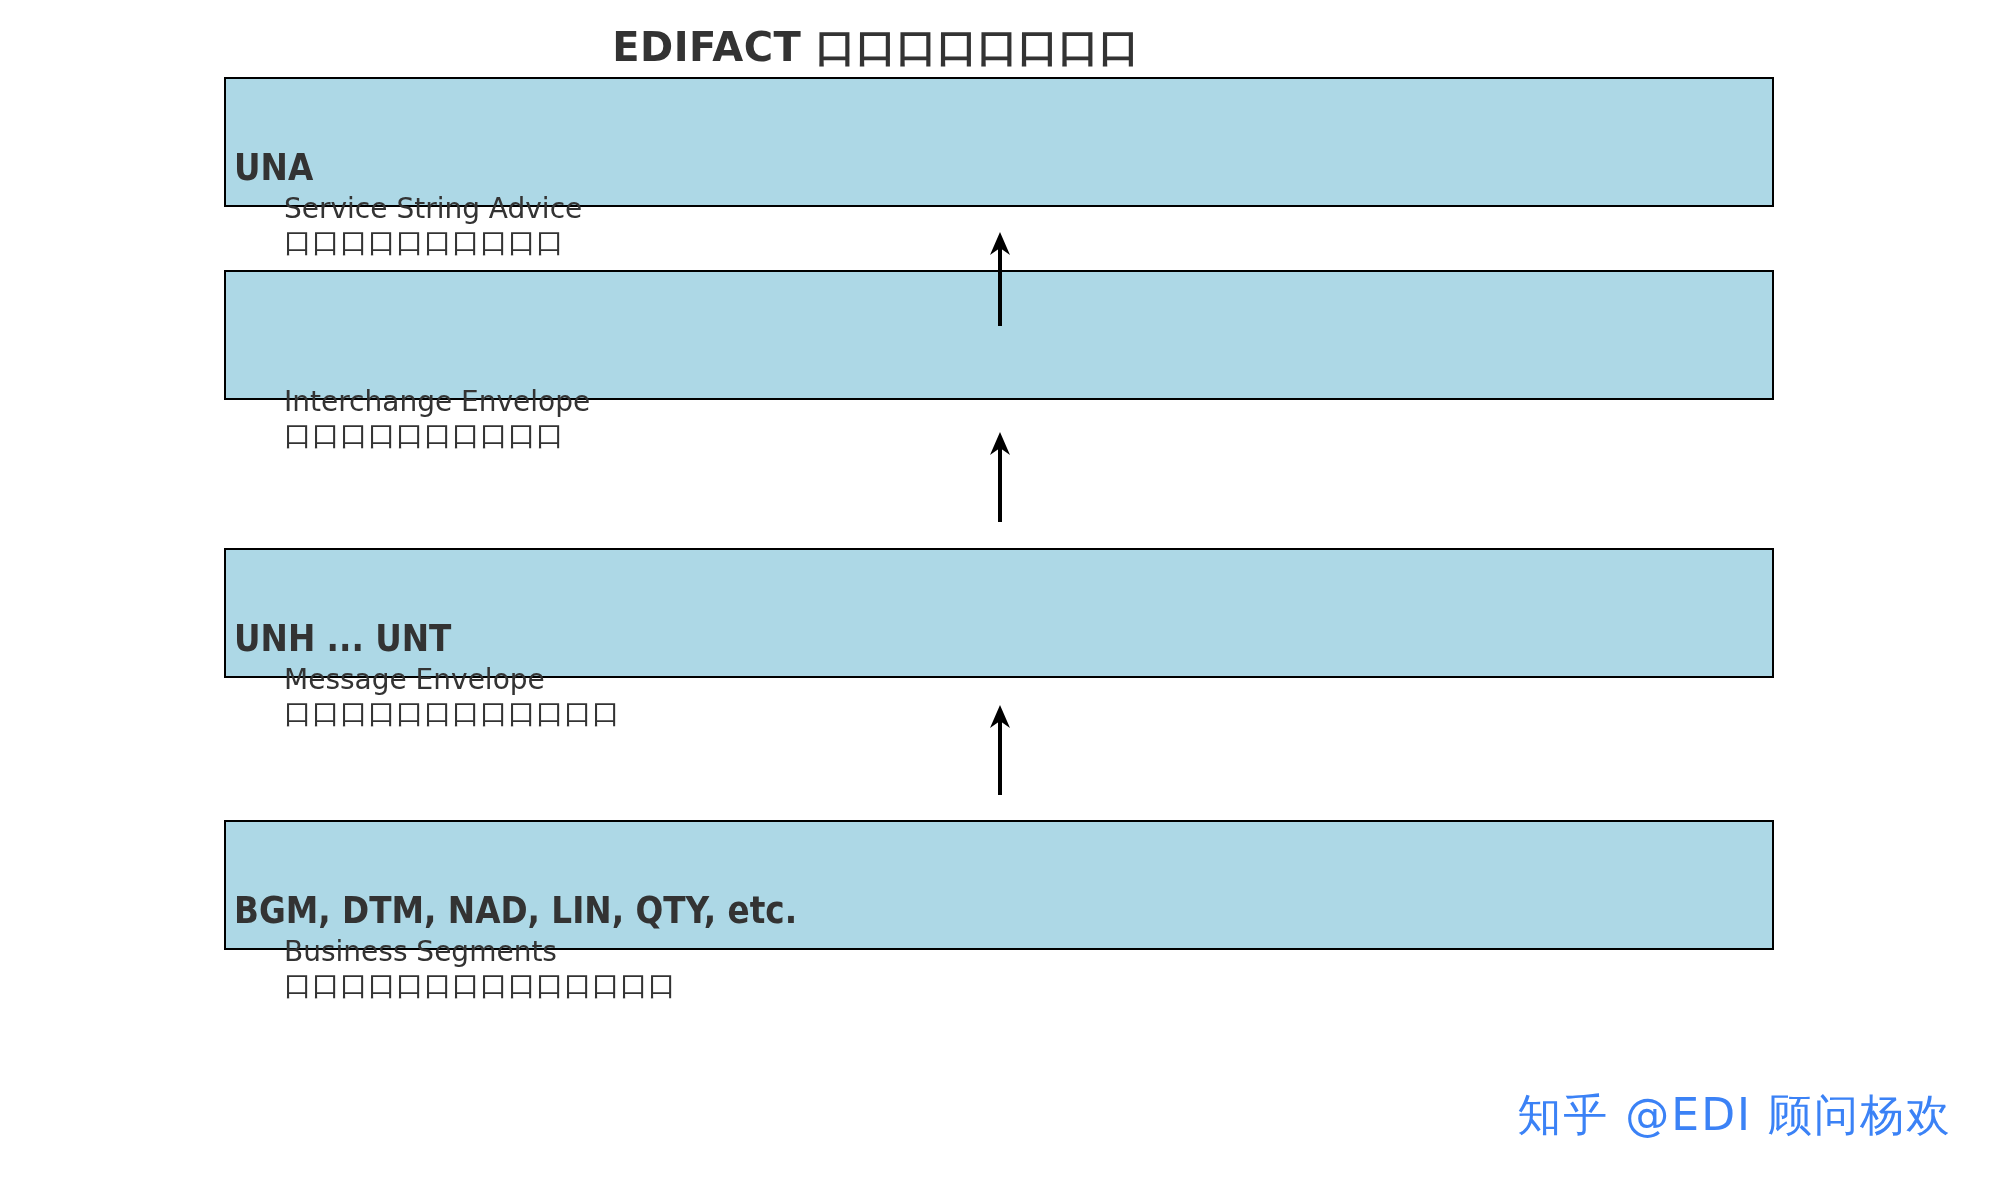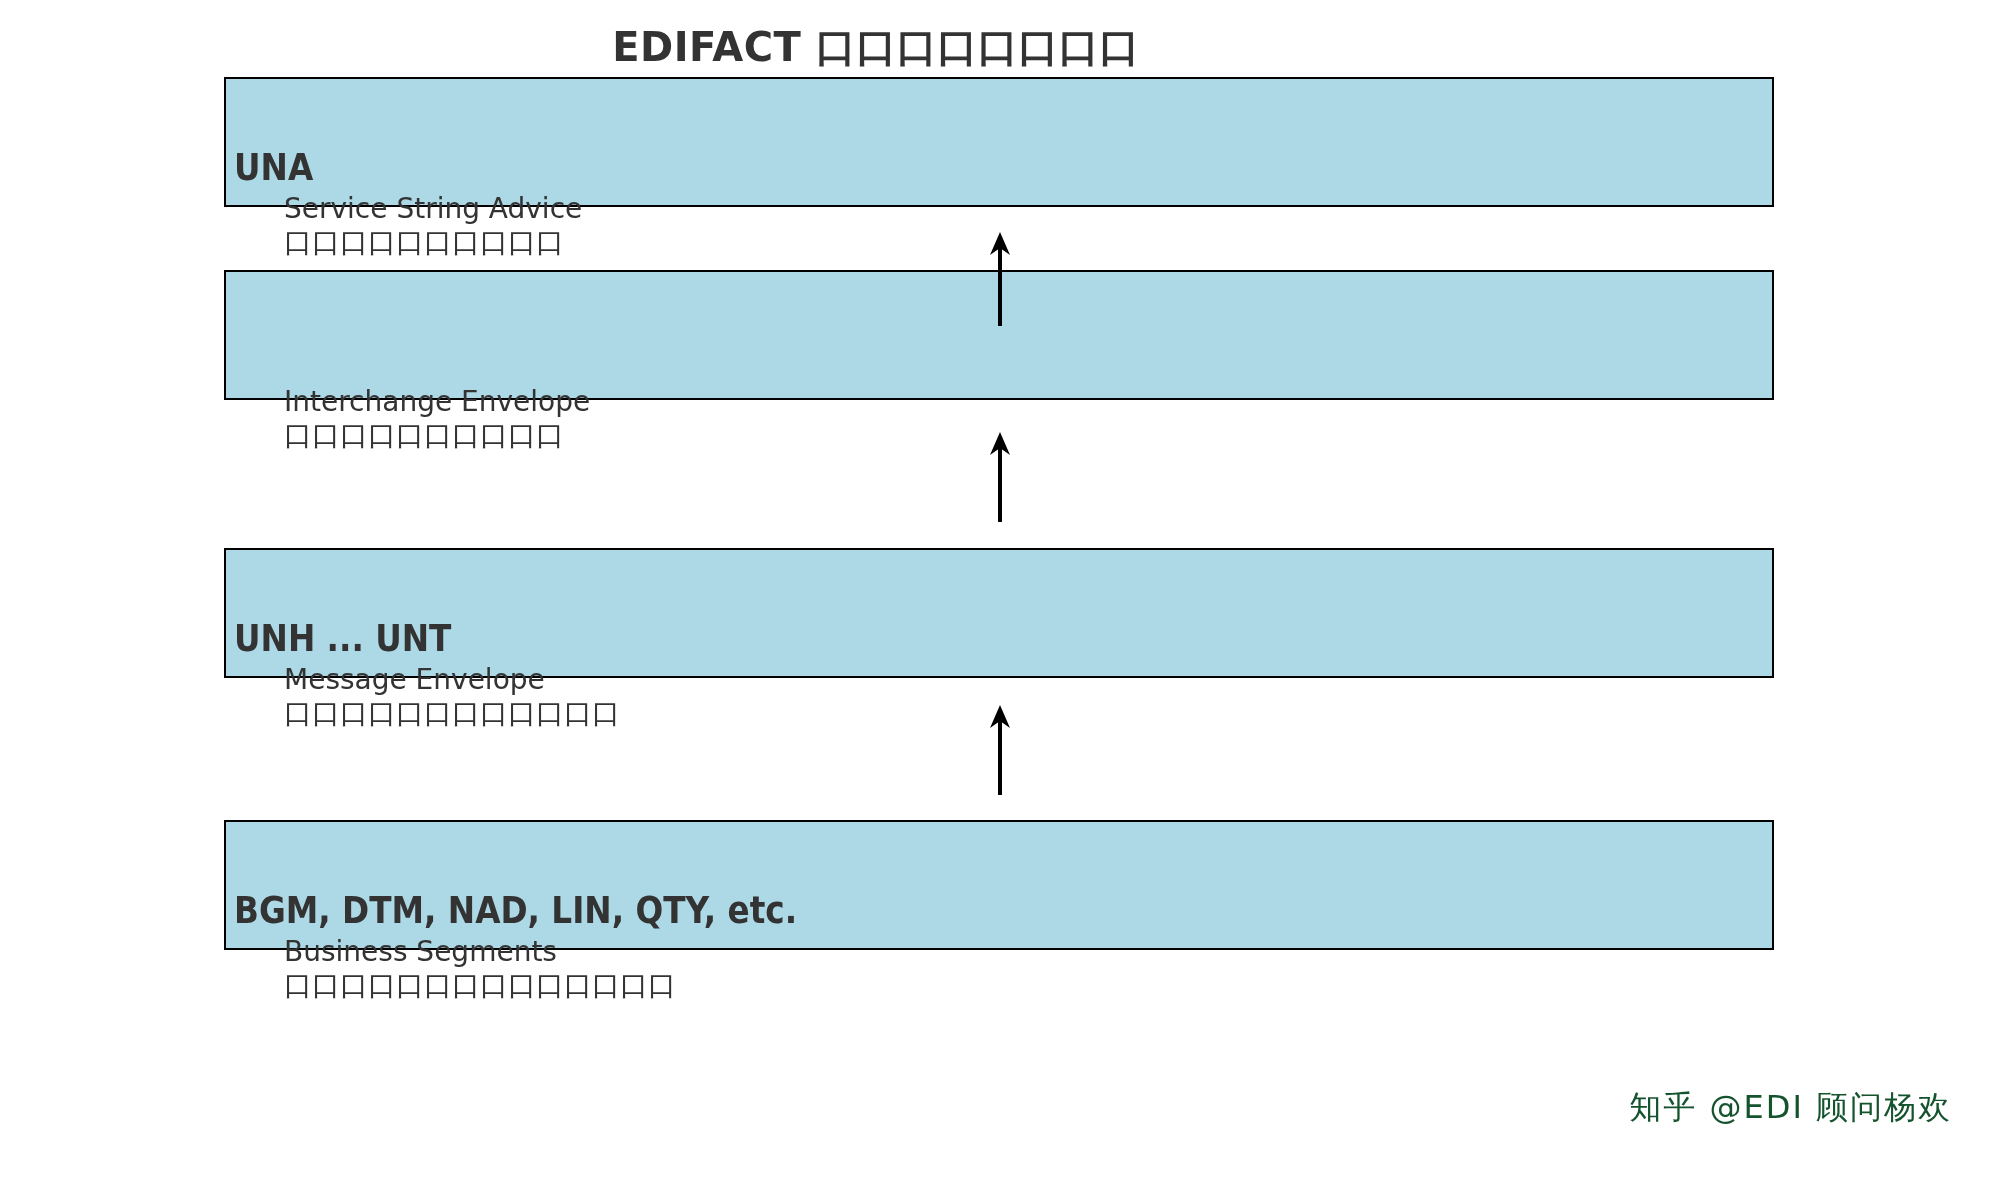--- a/index.html
+++ b/index.html
@@ -67,22 +67,22 @@
   .arrow {
     position: absolute;
     left: 986px;
     width: 28px;
   }
 
   .watermark {
     position: absolute;
     top: 1086px;
     right: 48px;
-    font-size: 32px;
-    color: #14532d;
+    font-size: 44px;
+    color: #3b82f6;
     letter-spacing: 2px;
     white-space: nowrap;
   }
 </style>
 </head>
 <body>
 
 <div class="canvas">
 
   <div class="title">EDIFACT 口口口口口口口口</div>

